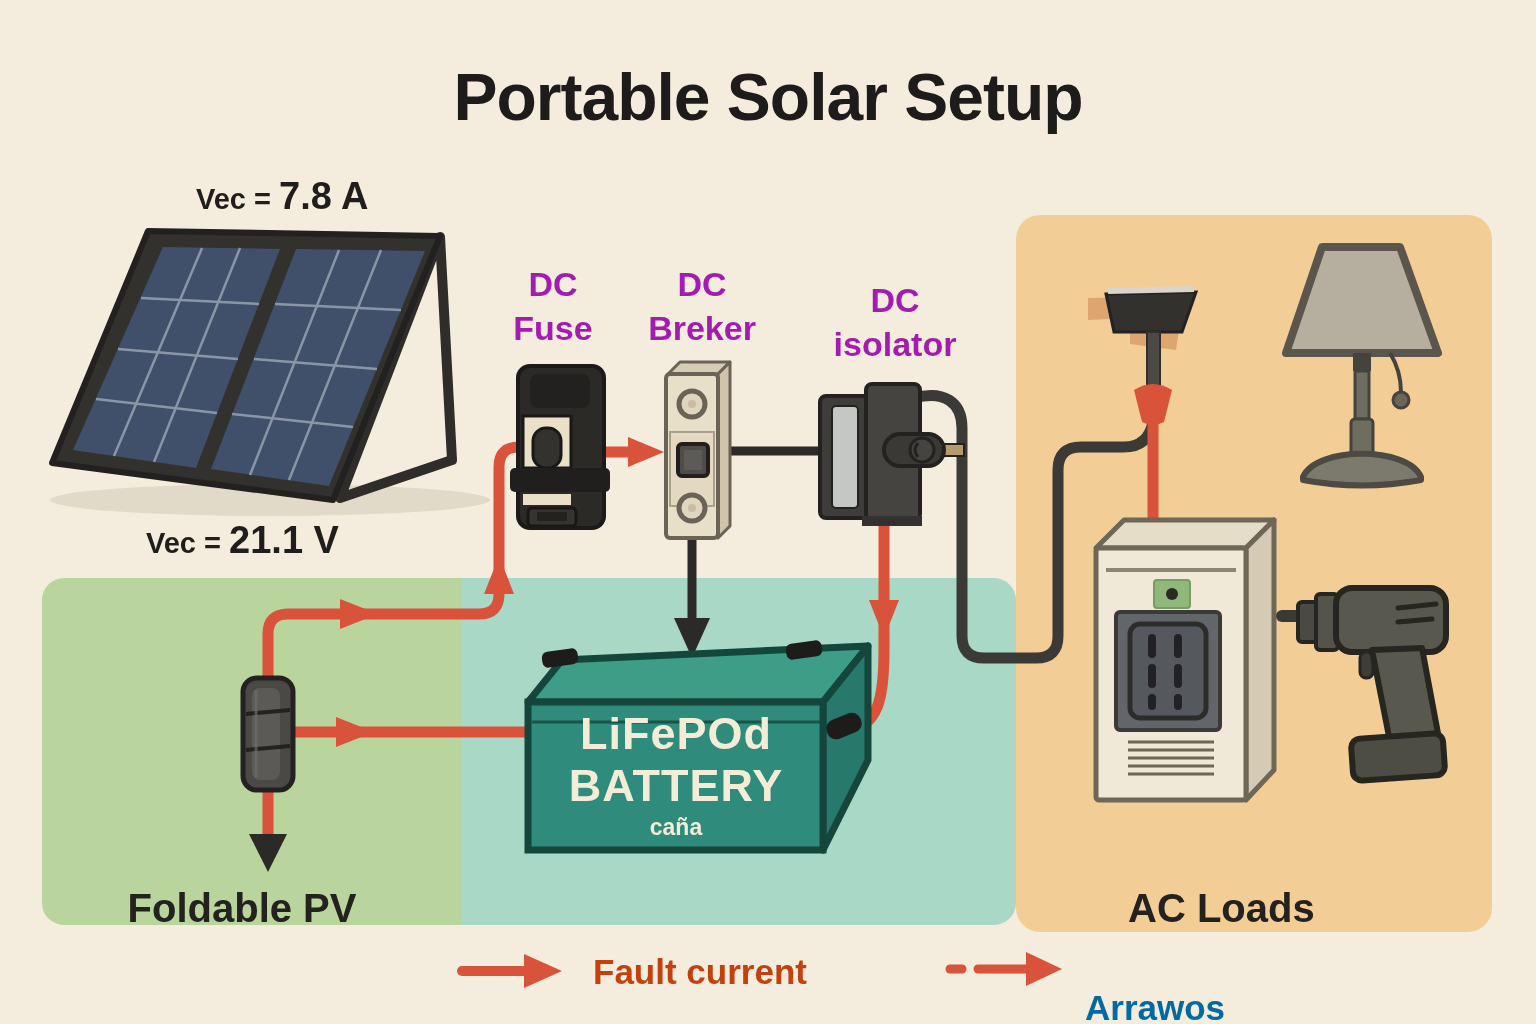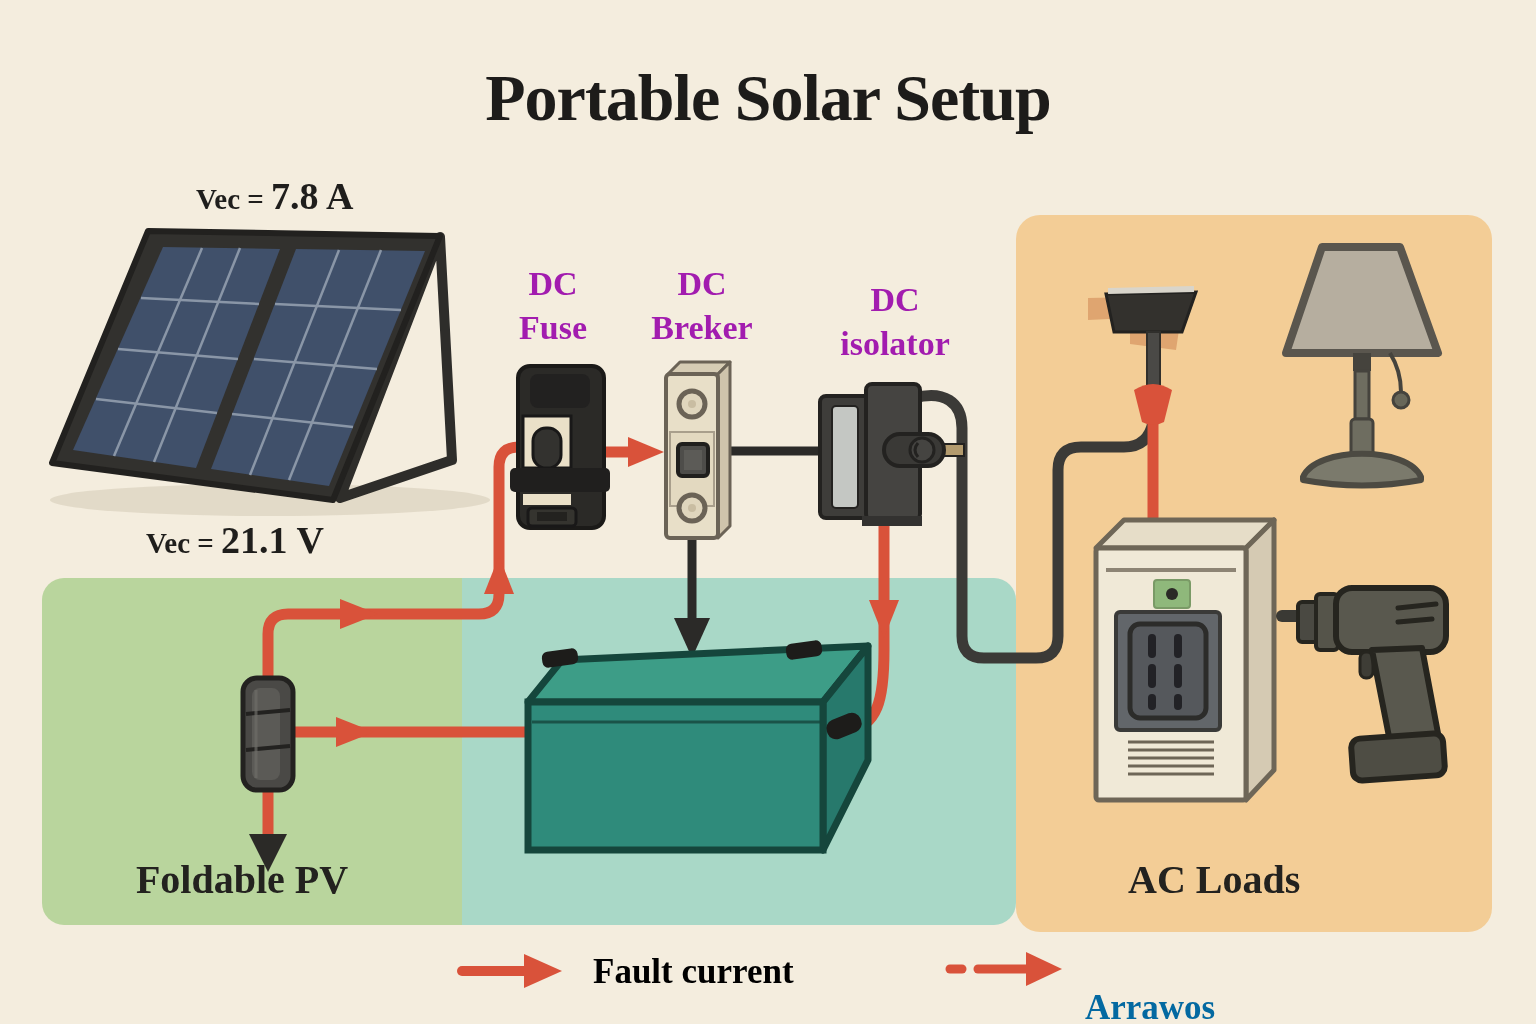--- a/index.html
+++ b/index.html
@@ -8,39 +8,39 @@
     position:relative; width:1536px; height:1024px; overflow:hidden;
     background:#f4edde;
     font-family:"Liberation Sans","DejaVu Sans",sans-serif;
     color:#1f1e1c;
   }
   .zone { position:absolute; }
   #zone-pv       { left:42px;  top:578px; width:420px; height:347px; background:#b9d59d; border-radius:22px 0 0 22px; }
   #zone-battery  { left:462px; top:578px; width:554px; height:347px; background:#a9d8c7; border-radius:0 22px 22px 0; }
   #zone-ac       { left:1016px;top:215px; width:476px; height:717px; background:#f3cd96; border-radius:24px; }
   svg.art { position:absolute; left:0; top:0; }
-  .label { position:absolute; font-weight:bold; line-height:1.2; white-space:nowrap;font-family:Liberation Serif, serif; }
+  .label { position:absolute; font-weight:bold; line-height:1.2; white-space:nowrap; }
   #title { left:0; right:0; top:58px; text-align:center; font-size:66px; letter-spacing:-1px; color:#1d1c1a; }
   .vec { font-size:29px; }
   .vec .val { font-size:38px; }
   #vec-current { left:196px; top:174px; }
   #vec-voltage { left:146px; top:518px; }
   .comp-label { text-align:center; font-size:34px; line-height:44px; color:#a21caf; }
   #label-fuse     { left:478px; top:262px; width:150px; }
   #label-breaker  { left:612px; top:262px; width:180px; }
   #label-isolator { left:805px; top:278px; width:180px; }
-  .zone-label { font-size:40px; color:#23221f; }
+  .zone-label { font-size:40px; color:#23221f;margin-top:28px; }
   #label-pv-zone { left:62px;   top:856px; width:360px; text-align:center; }
   #label-ac-zone { left:1128px; top:856px; width:250px; text-align:left; }
   #battery-text { left:528px; top:708px; width:296px; text-align:center; color:#f3ecd7; }
   #battery-text .l1 { font-size:45px; line-height:52px; letter-spacing:1px; }
   #battery-text .l2 { font-size:45px; line-height:52px; letter-spacing:1px; }
   #battery-text .l3 { font-size:23px; line-height:30px; }
   .legend-label { font-size:35px; }
-  #legend-fault  { left:593px;  top:951px; color:#000000; }
+  #legend-fault  { left:593px;  top:951px; color:#c2410c; }
   #legend-arrows { left:1085px; top:970px; color:#0369a1;margin-top:17px; }
 </style>
 </head>
 <body>
 
 <div id="stage">
 
   <div id="zone-ac" class="zone"></div>
   <div id="zone-pv" class="zone"></div>
   <div id="zone-battery" class="zone"></div>
@@ -233,20 +233,25 @@
   <div id="label-breaker" class="label comp-label">
     <div>DC</div>
     <div>Breker</div>
   </div>
 
   <div id="label-isolator" class="label comp-label">
     <div>DC</div>
     <div>isolator</div>
   </div>
 
+  <div id="battery-text" class="label">
+    <div class="l1">LiFePOd</div>
+    <div class="l2">BATTERY</div>
+    <div class="l3">caña</div>
+  </div>
 
   <div id="label-pv-zone" class="label zone-label">Foldable PV</div>
   <div id="label-ac-zone" class="label zone-label">AC Loads</div>
 
   <div id="legend-fault" class="label legend-label">Fault current</div>
   <div id="legend-arrows" class="label legend-label">Arrawos</div>
 
 </div>
 
 </body></html>

